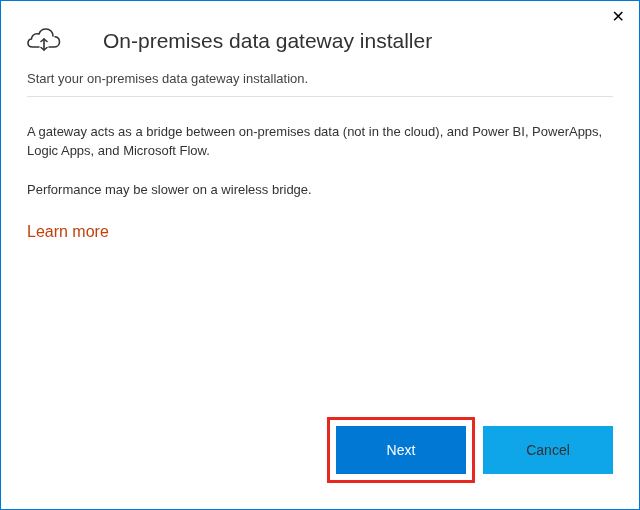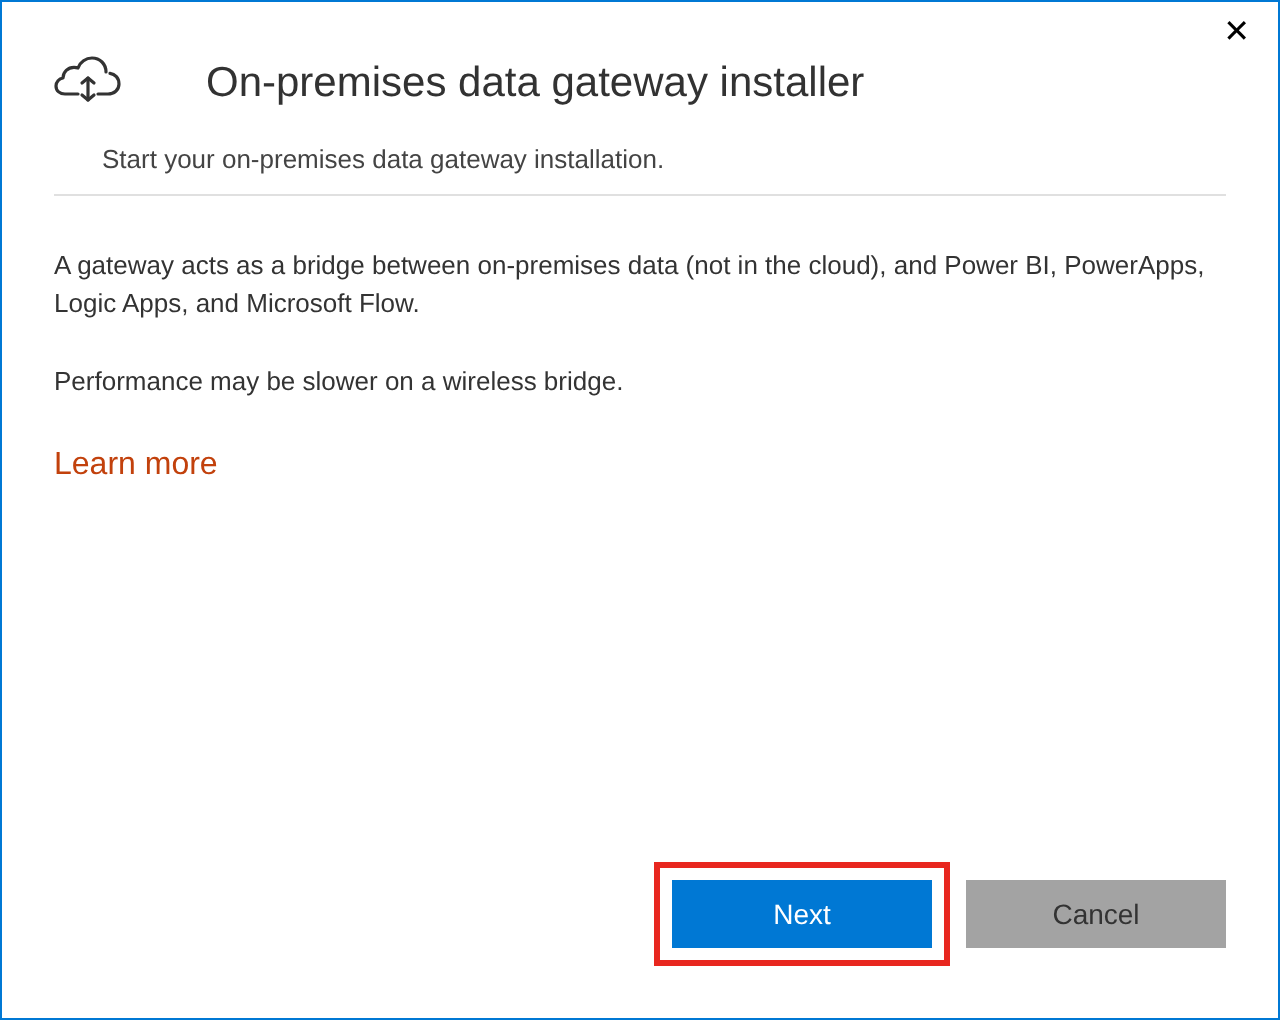--- a/index.html
+++ b/index.html
@@ -42,21 +42,20 @@
     .subtitle-section {
       padding: 6px 26px 10px 26px;
       border-bottom: 1px solid #e0e0e0;
       margin: 0 26px 0 26px;
       padding-left: 0;
       padding-right: 0;
     }
     .subtitle {
       font-size: 13px;
       color: #444;
-      margin-left: 24px;
     }
     .content {
       padding: 26px 26px 0 26px;
       font-size: 13px;
       color: #333;
       line-height: 1.45;
     }
     .content p {
       margin-bottom: 20px;
     }
@@ -68,33 +67,33 @@
     }
     .footer {
       position: absolute;
       bottom: 26px;
       right: 26px;
       display: flex;
       align-items: center;
     }
     .btn {
       min-width: 130px;
-      height: 34px;
+      height: 48px;
       font-size: 14px;
       border: none;
       cursor: pointer;
       font-family: inherit;
       text-align: center;
     }
     .btn-primary {
       background: #0078d4;
       color: #fff;
     }
     .btn-cancel {
-      background: #a3a3a3;
+      background: #0ea5e9;
       color: #333;
     }
     .highlight-box {
       border: 3px solid #e8271f;
       padding: 6px;
       display: inline-flex;
       margin-right: 8px;
     }
   </style>
 </head>

